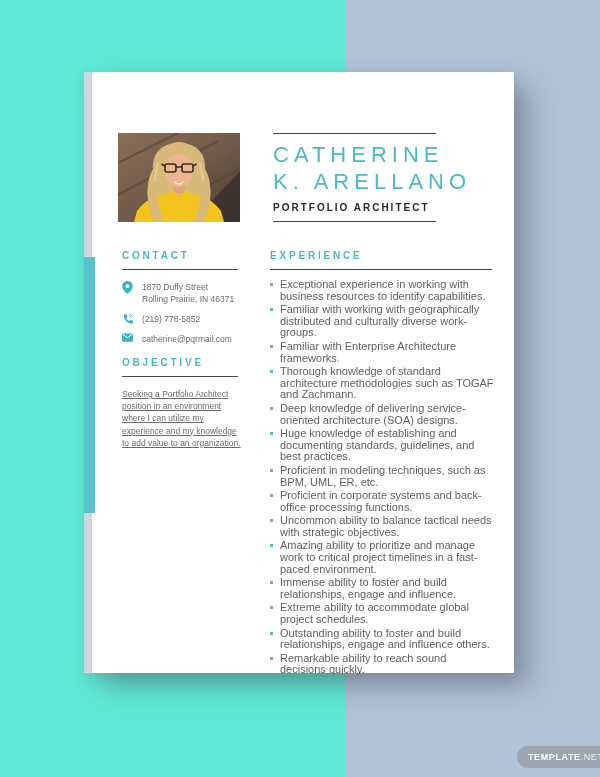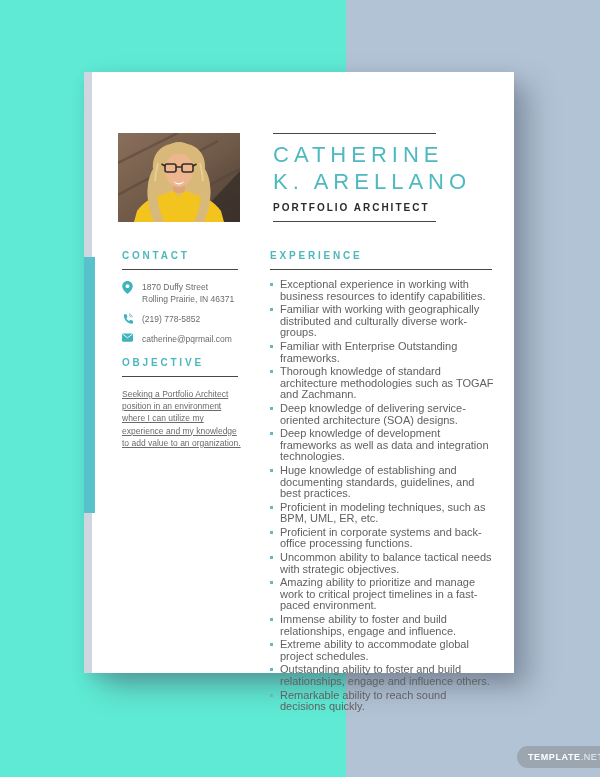--- a/index.html
+++ b/index.html
@@ -148,37 +148,33 @@
               <span class="item-text">Exceptional experience in working with business resources to identify capabilities.</span>
             </li>
 
             <li>
               <span class="bullet"></span>
               <span class="item-text">Familiar with working with geographically distributed and culturally diverse work-groups.</span>
             </li>
 
             <li>
               <span class="bullet"></span>
-              <span class="item-text">Familiar with Enterprise Outstanding frameworks.</span>
+              <span class="item-text">Familiar with Enterprise Architecture frameworks.</span>
             </li>
 
             <li>
               <span class="bullet"></span>
               <span class="item-text">Thorough knowledge of standard architecture methodologies such as TOGAF and Zachmann.</span>
             </li>
 
             <li>
               <span class="bullet"></span>
               <span class="item-text">Deep knowledge of delivering service-oriented architecture (SOA) designs.</span>
             </li>
 
-            <li>
-              <span class="bullet"></span>
-              <span class="item-text">Deep knowledge of development frameworks as well as data and integration technologies.</span>
-            </li>
 
             <li>
               <span class="bullet"></span>
               <span class="item-text">Huge knowledge of establishing and documenting standards, guidelines, and best practices.</span>
             </li>
 
             <li>
               <span class="bullet"></span>
               <span class="item-text">Proficient in modeling techniques, such as BPM, UML, ER, etc.</span>
             </li>

